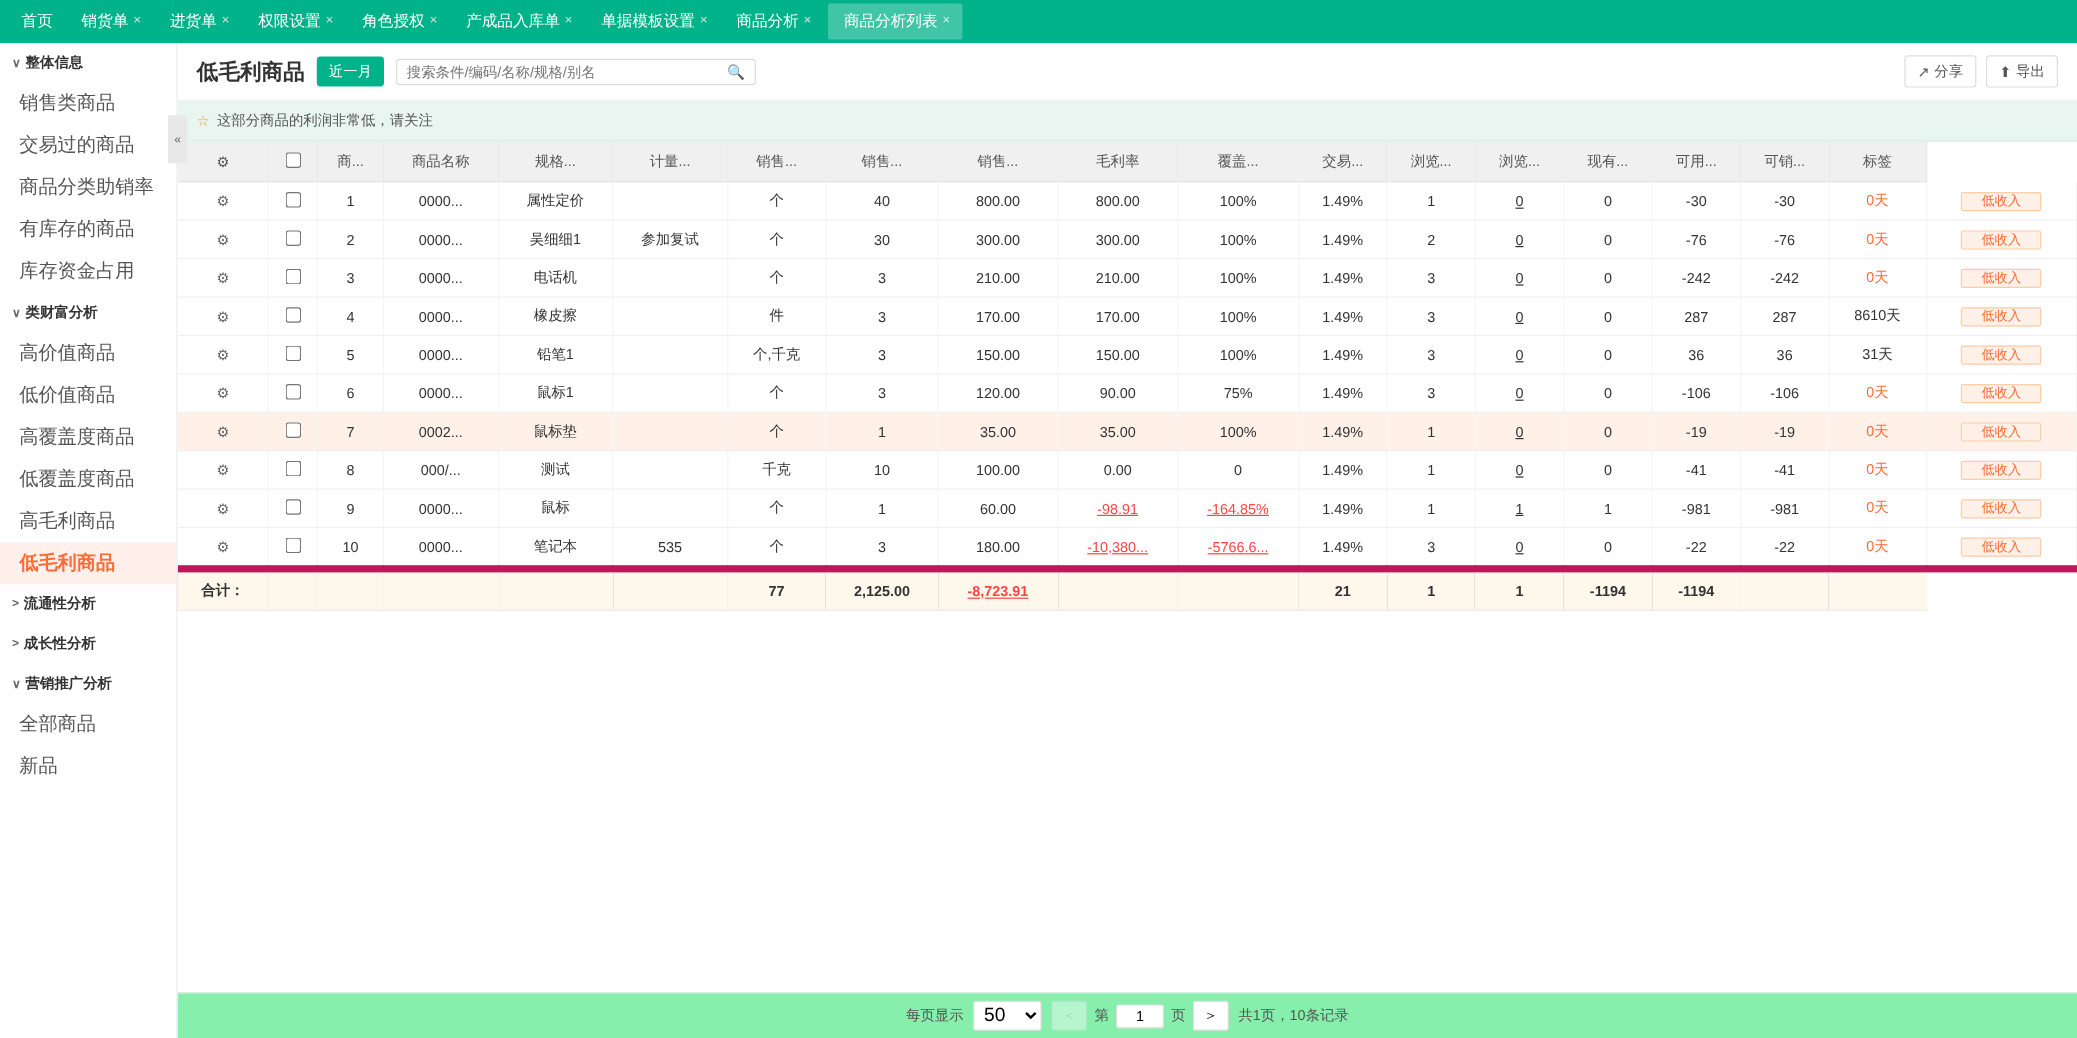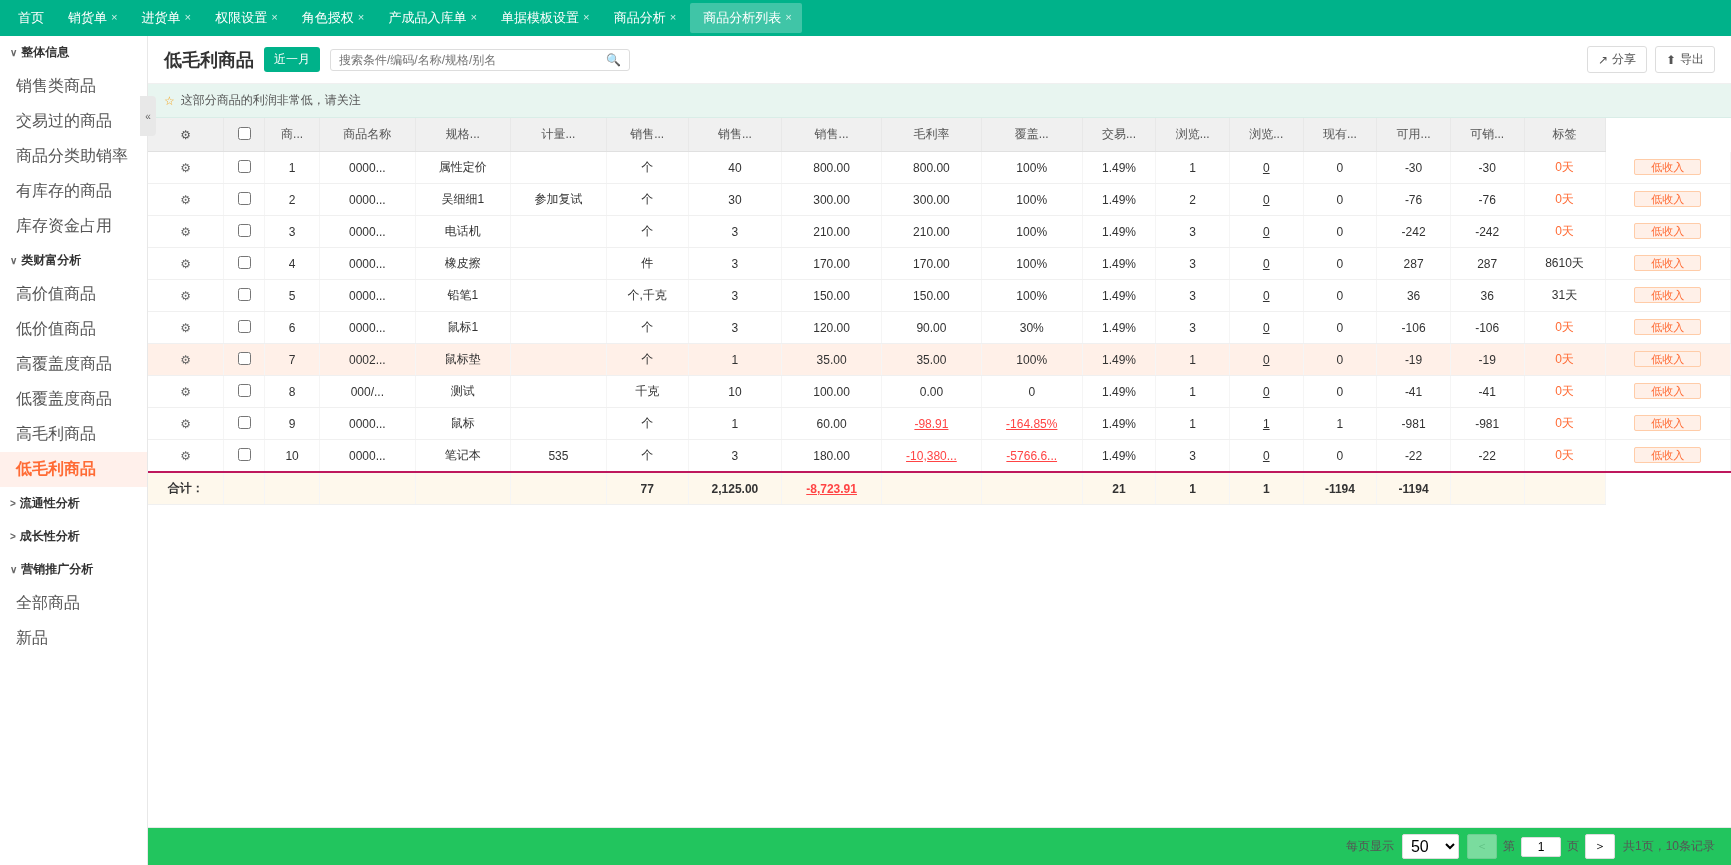--- a/index.html
+++ b/index.html
@@ -198,36 +198,36 @@
       font-size: 11px;
     }
     .text-red { color: #ff4444; text-decoration: underline; }
     .text-orange { color: #ff6b35; }
     .underline { text-decoration: underline; cursor: pointer; color: #333; }
     .settings-icon-cell { color: #666; cursor: pointer; }
 
     
     .footer-row {
       background: #14532d;
-      border-top: 2px solid #be185d;
+      border-top: 6px solid #be185d;
       padding-left: 28px;
     }
     .footer-row td {
       font-weight: bold;
       background: #fef8ec;
     }
 
     
     .bottom-bar {
       display: flex;
       align-items: center;
-      justify-content: flex-end;
+      justify-content: center;
       padding: 6px 16px;
       border-top: 1px solid #e8e8e8;
-      background: #22c55e;
+      background: #86efac;
       gap: 8px;
       font-size: 12px;
       color: #555;
     }
     .pagination {
       display: flex;
       align-items: center;
       gap: 6px;
     }
     .page-btn {
@@ -463,21 +463,21 @@
       <td class="settings-icon-cell">⚙</td>
       <td><input type="checkbox" style=""></td>
       <td>6</td>
       <td>0000...</td>
       <td>鼠标1</td>
       <td></td>
       <td>个</td>
       <td>3</td>
       <td>120.00</td>
       <td class="">90.00</td>
-      <td class="">30%</td>
+      <td class="">75%</td>
       <td>1.49%</td>
       <td>3</td>
       <td class="underline">0</td>
       <td>0</td>
       <td>-106</td>
       <td>-106</td>
       <td class="text-orange">0天</td>
       <td><span class="tag-low-income">低收入</span></td>
     </tr>
               <tr class="highlighted">

